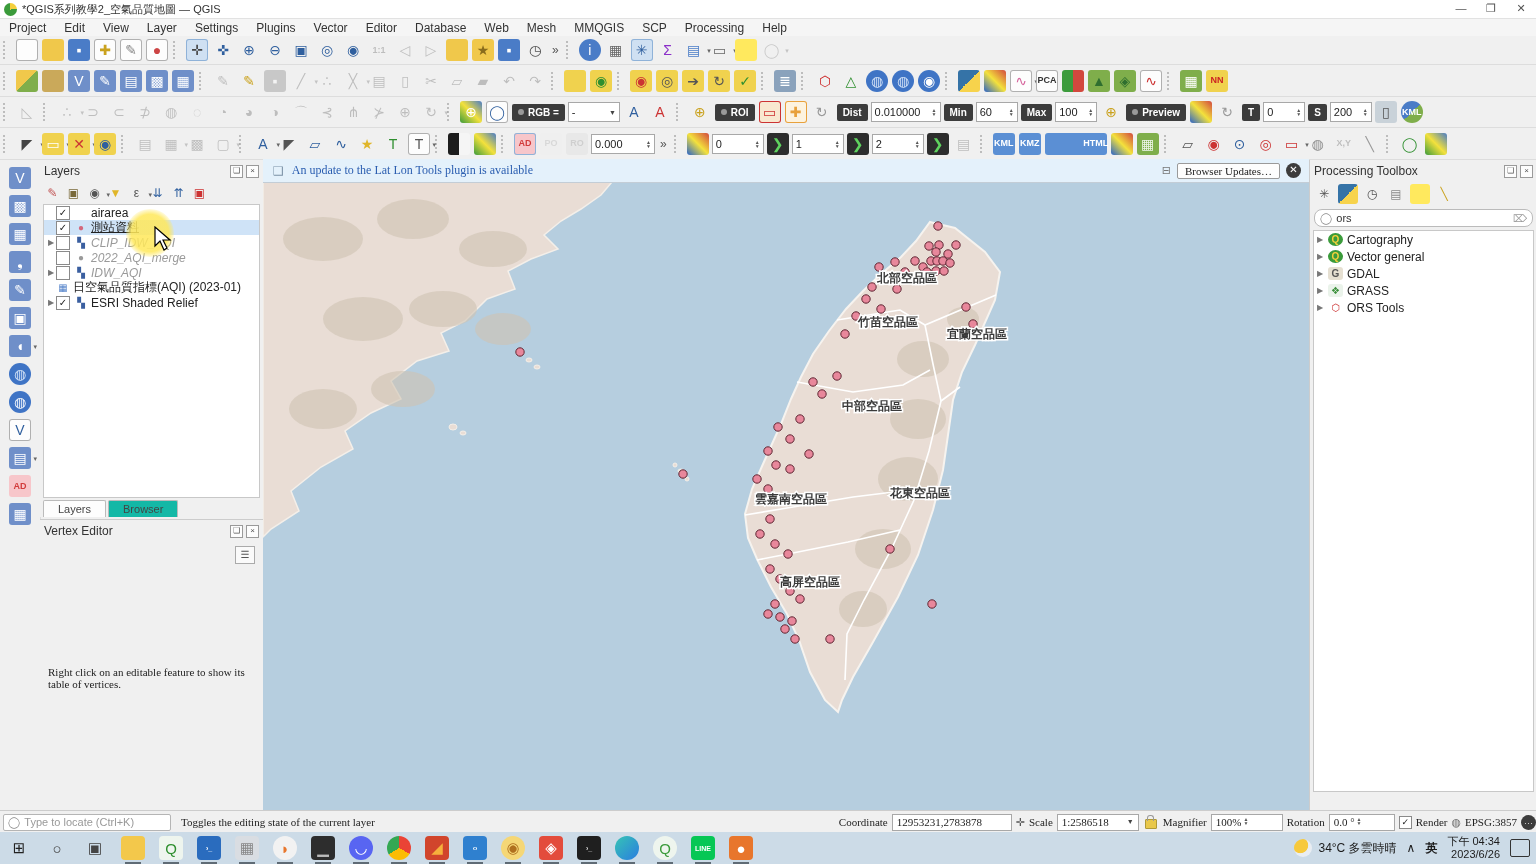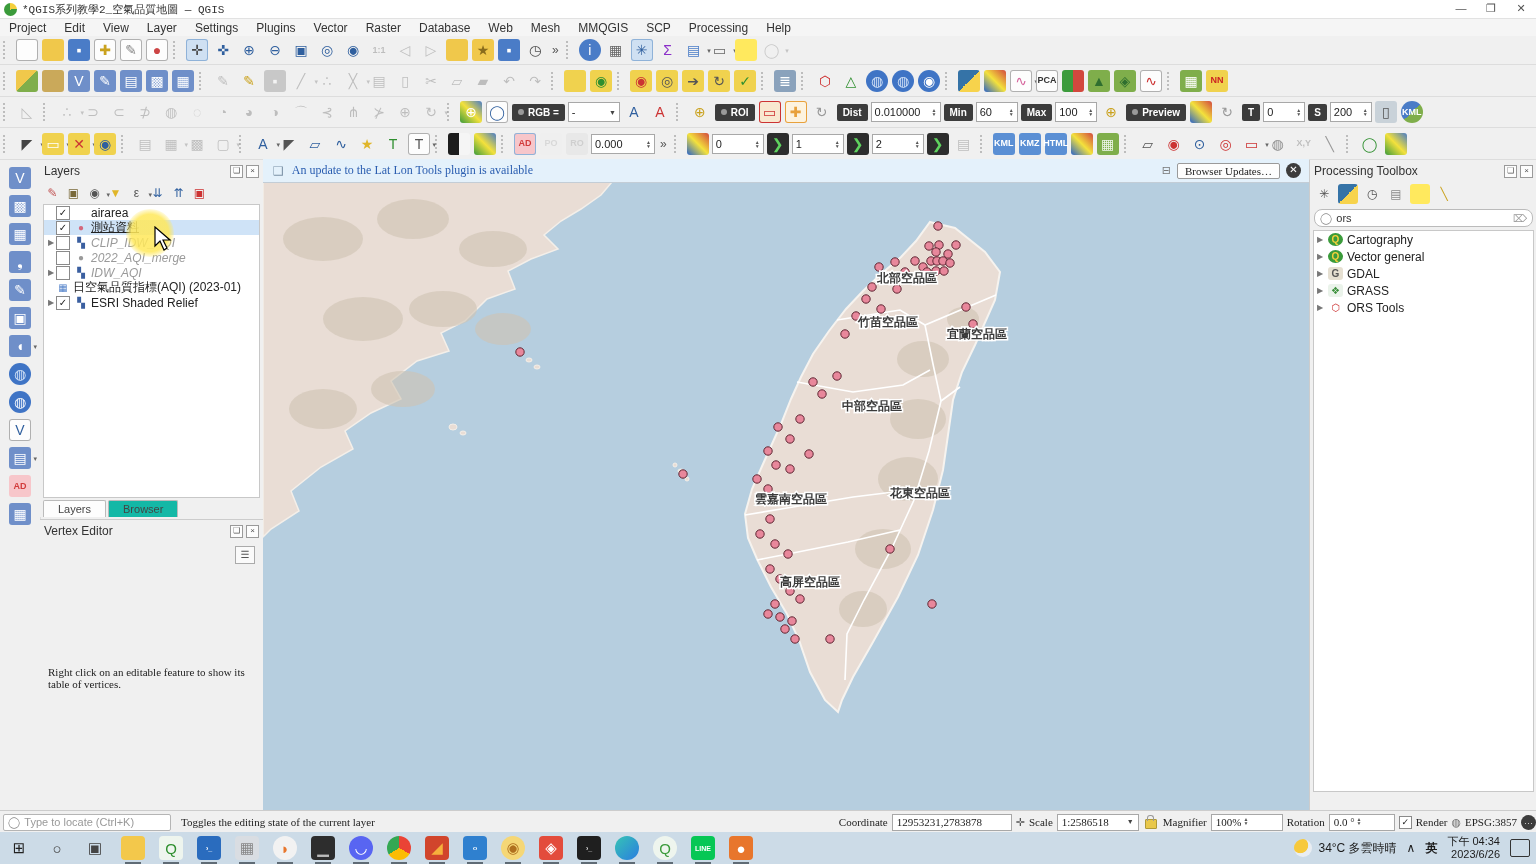--- a/index.html
+++ b/index.html
@@ -1,21 +1,21 @@
 <!DOCTYPE html>
 <html><head>
 <meta charset="utf-8">
 <style>
   html,body{margin:0;padding:0;width:1536px;height:864px;overflow:hidden;
     font-family:"Liberation Sans","DejaVu Sans",sans-serif;font-size:12px;color:#222;background:#f0f0f0;}
   .serif{font-family:"Liberation Serif","DejaVu Serif",serif;}
   
   #titlebar{position:absolute;left:0;top:0;width:1536px;height:18px;background:#ffffff;display:flex;align-items:center;border-bottom:1px solid #e2e2e2;}
   #qgis-logo{width:13px;height:13px;margin:0 5px 0 4px;border-radius:50%;background:conic-gradient(#f5d03c 0 25%,#3b9b3b 0 100%);display:inline-block;}
-  #win-title{font-size:11px;color:#333;font-family:Liberation Mono, monospace;}
+  #win-title{font-size:11px;color:#333;}
   #win-controls{margin-left:auto;display:flex;}
   #win-controls span{width:30px;height:18px;text-align:center;line-height:17px;color:#555;font-size:11px;}
   #menubar{position:absolute;left:0;top:19px;width:1536px;height:17px;background:#f5f5f5;display:flex;align-items:center;border-bottom:1px solid #ddd;}
   #menubar span{padding:0 9px;font-size:12px;color:#333;}
   
   .tbrow{position:absolute;left:0;width:1536px;background:#f0f0f0;display:flex;align-items:center;border-bottom:1px solid #ddd;}
   #tb1{top:36px;height:28px}#tb2{top:65px;height:31px}#tb3{top:97px;height:30px}#tb4{top:128px;height:31px}
   .ico{width:22px;height:22px;margin:1px 2px;border-radius:3px;display:inline-flex;align-items:center;justify-content:center;
        font-size:14px;line-height:1;flex:none;position:relative;}
   .ico.sm{font-size:9px;font-weight:bold;}
@@ -114,21 +114,21 @@
   </div>
 </div>
 <div id="menubar">
     <span>Project</span>
     <span>Edit</span>
     <span>View</span>
     <span>Layer</span>
     <span>Settings</span>
     <span>Plugins</span>
     <span>Vector</span>
-    <span>Raster</span>
+    <span>Editor</span>
     <span>Database</span>
     <span>Web</span>
     <span>Mesh</span>
     <span>MMQGIS</span>
     <span>SCP</span>
     <span>Processing</span>
     <span>Help</span>
   </div>
 <div id="tb1" class="tbrow">
     <span class="grip"></span>
@@ -356,21 +356,21 @@
       <span class="spin">
         <span>▲</span>
         <span>▼</span>
       </span>
     </span>
     <span class="ico" style="background-color: rgb(45, 45, 45); color: rgb(95, 211, 95);">❯</span>
     <span class="ico dis" style="color: rgb(85, 85, 85);">▤</span>
     <span class="grip"></span>
     <span class="ico sm" style="background-color: rgb(91, 143, 212); color: rgb(255, 255, 255);">KML</span>
     <span class="ico sm" style="background-color: rgb(91, 143, 212); color: rgb(255, 255, 255);">KMZ</span>
-    <span class="ico sm" style="background-color: rgb(91, 143, 212); color: rgb(255, 255, 255);">HTML</span>
+    <span class="ico sm" style="background-color: rgb(91, 143, 212); color: rgb(255, 255, 255); padding-left: 40px;">HTML</span>
     <span class="ico" style="background: linear-gradient(45deg, rgb(42, 99, 201), rgb(243, 225, 60), rgb(210, 72, 62)); color: rgb(85, 85, 85);"></span>
     <span class="ico" style="background-color: rgb(127, 174, 75); color: rgb(238, 245, 232);">▦</span>
     <span class="grip"></span>
     <span class="ico" style="color: rgb(85, 85, 85);">▱</span>
     <span class="ico" style="color: rgb(204, 51, 51);">◉</span>
     <span class="ico" style="color: rgb(47, 95, 158);">⊙</span>
     <span class="ico" style="color: rgb(204, 51, 51);">◎</span>
     <span class="ico" style="color: rgb(204, 51, 51);">▭<span class="dd">▾</span></span>
     <span class="ico" style="color: rgb(138, 138, 138);">◍</span>
     <span class="ico sm dis" style="color: rgb(85, 85, 85);">X,Y</span>

